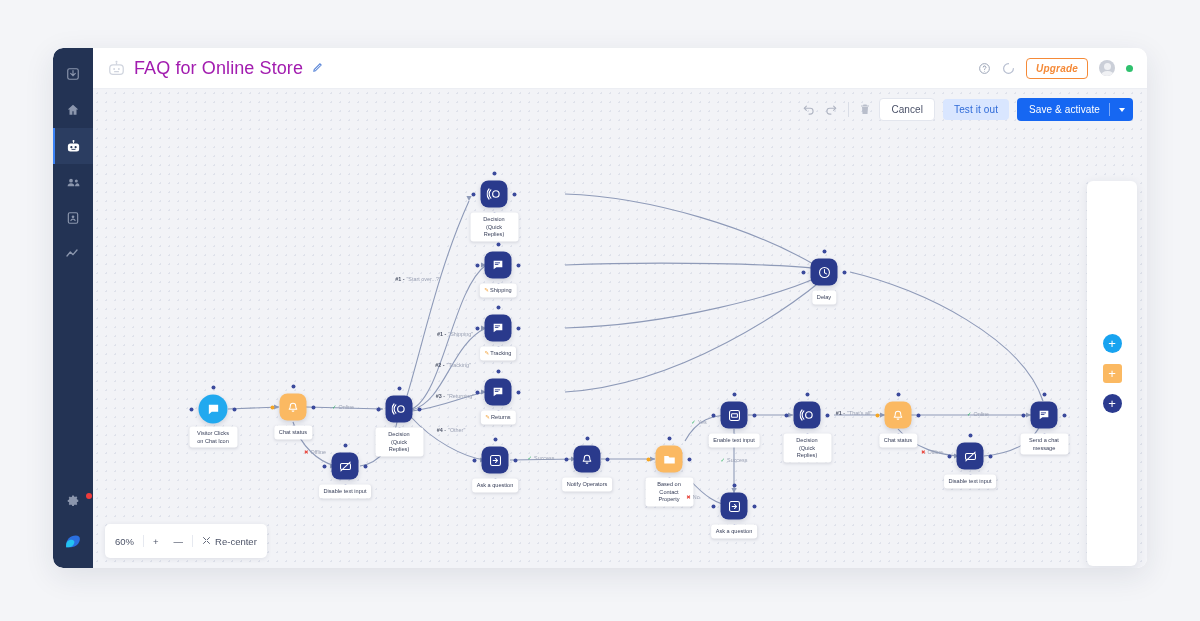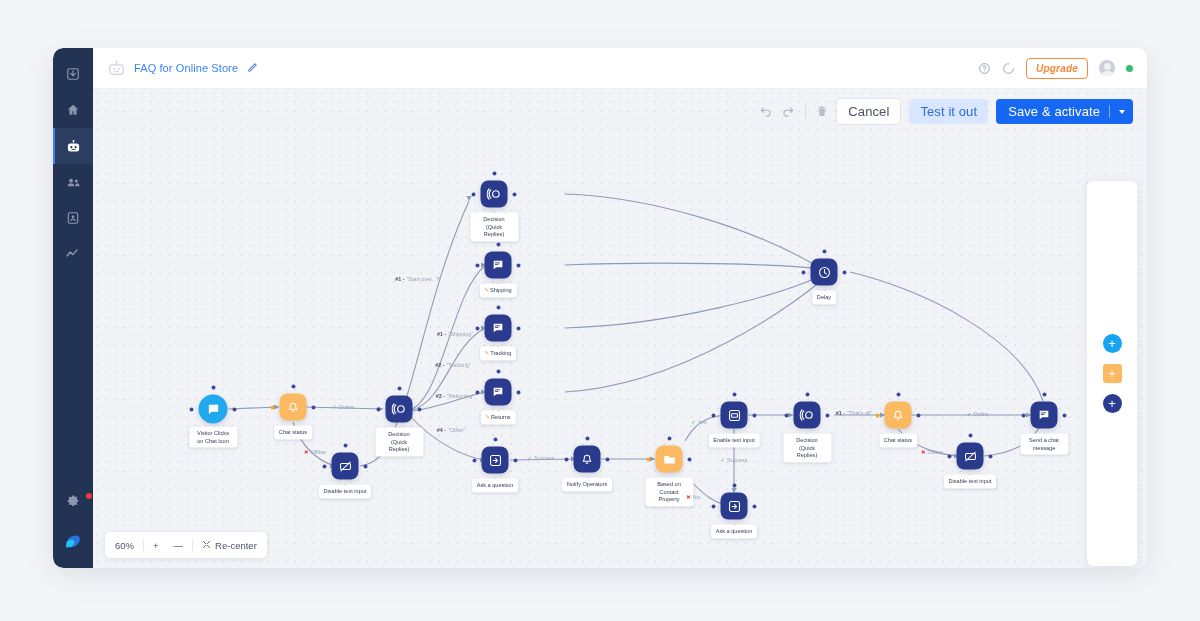--- a/index.html
+++ b/index.html
@@ -37,21 +37,21 @@
   .sb-logo{ width:40px; height:42px; display:flex; align-items:center; justify-content:center; }
   
   .header{
     position:absolute; left:40px; top:0; right:0; height:41px;
     background:#fff; border-bottom:1px solid #eceef3;
     display:flex; align-items:center; padding:0 14px;
     border-radius:0 10px 0 0;
   }
   .bot-ico{ width:19px; height:19px; margin-right:8px; opacity:.55;}
   .title{
-    font-size:11px; color:#3b82f6; letter-spacing:.1px;
+    font-size:18px; color:#a21caf; letter-spacing:.1px;
   }
   .pencil{ margin-left:9px; cursor:pointer; }
   .hdr-right{ margin-left:auto; display:flex; align-items:center; gap:11px;font-style:italic; }
   .ico-btn{ cursor:pointer; display:flex; align-items:center; }
   .upgrade{
     border:1.4px solid #f58a38; color:#f58a38; border-radius:4px;
     font-size:10px; font-weight:bold; padding:4px 9px; cursor:pointer;
     letter-spacing:.2px;
   }
   .avatar{
@@ -69,21 +69,21 @@
     background-size:9px 9px;
     overflow:hidden;
   }
   
   .tools{
     position:absolute; right:14px; top:9px; display:flex; align-items:center; gap:8px; z-index:6;
   }
   .t-ico{ cursor:pointer; opacity:.55; display:flex; }
   .t-sep{ width:1px; height:15px; background:#d9dde6; margin:0 2px;}
   .btn{
-    font-size:13px; border-radius:4px; padding:5px 11px; cursor:pointer;
+    font-size:10px; border-radius:4px; padding:5px 11px; cursor:pointer;
     white-space:nowrap; letter-spacing:.1px;
   }
   .btn-cancel{ background:#fff; color:#4a5168; border:1px solid #e3e6ee; }
   .btn-test{ background:#d9e6ff; color:#2f6bd8;text-align:center; }
   .btn-save{ background:#1667f2; color:#fff; display:flex; align-items:center; gap:9px; padding:5px 8px 5px 12px;}
   .btn-save .divider{ width:1px; height:13px; background:rgba(255,255,255,.45); }
   .caret{ width:0;height:0;border-left:3.5px solid transparent;border-right:3.5px solid transparent;border-top:4px solid #fff;}
   
   .rpanel{
     position:absolute; right:10px; top:92px; width:50px; height:385px;
@@ -94,21 +94,21 @@
     color:#fff; font-size:13px; line-height:1; cursor:pointer; font-weight:300;}
   .add-blue{ background:#18a3f0; border-radius:50%; }
   .add-orange{ background:#fbb962; border-radius:3px; }
   .add-navy{ background:#2b3b8f; border-radius:50%; }
   
   .bottombar{
     position:absolute; left:12px; bottom:10px; display:flex; gap:8px; z-index:6;
   }
   .bgroup{
     background:#fff; border-radius:5px; box-shadow:0 1px 5px rgba(40,50,80,.10);
-    display:flex; align-items:center; height:26px; padding:0 4px; gap:3px;
+    display:flex; align-items:center; height:34px; padding:0 4px; gap:3px;
   }
   .bgroup .cell{ font-size:9.5px; color:#4d5468; padding:0 6px; cursor:pointer; display:flex; align-items:center; gap:4px;}
   .bgroup .cell.static{ cursor:default; }
   .vsep{ width:1px; height:12px; background:#e6e9f0; }
   .switch{ width:22px;height:12px;border-radius:6px;background:#1a7ff2;position:relative;cursor:pointer;}
   .switch:after{content:"";position:absolute;right:1.5px;top:1.5px;width:9px;height:9px;border-radius:50%;background:#fff;}
   .muted{ color:#b3b8c6; }
   
   .node{ position:absolute; transform:translate(-50%,-50%); }
   .nbox{

